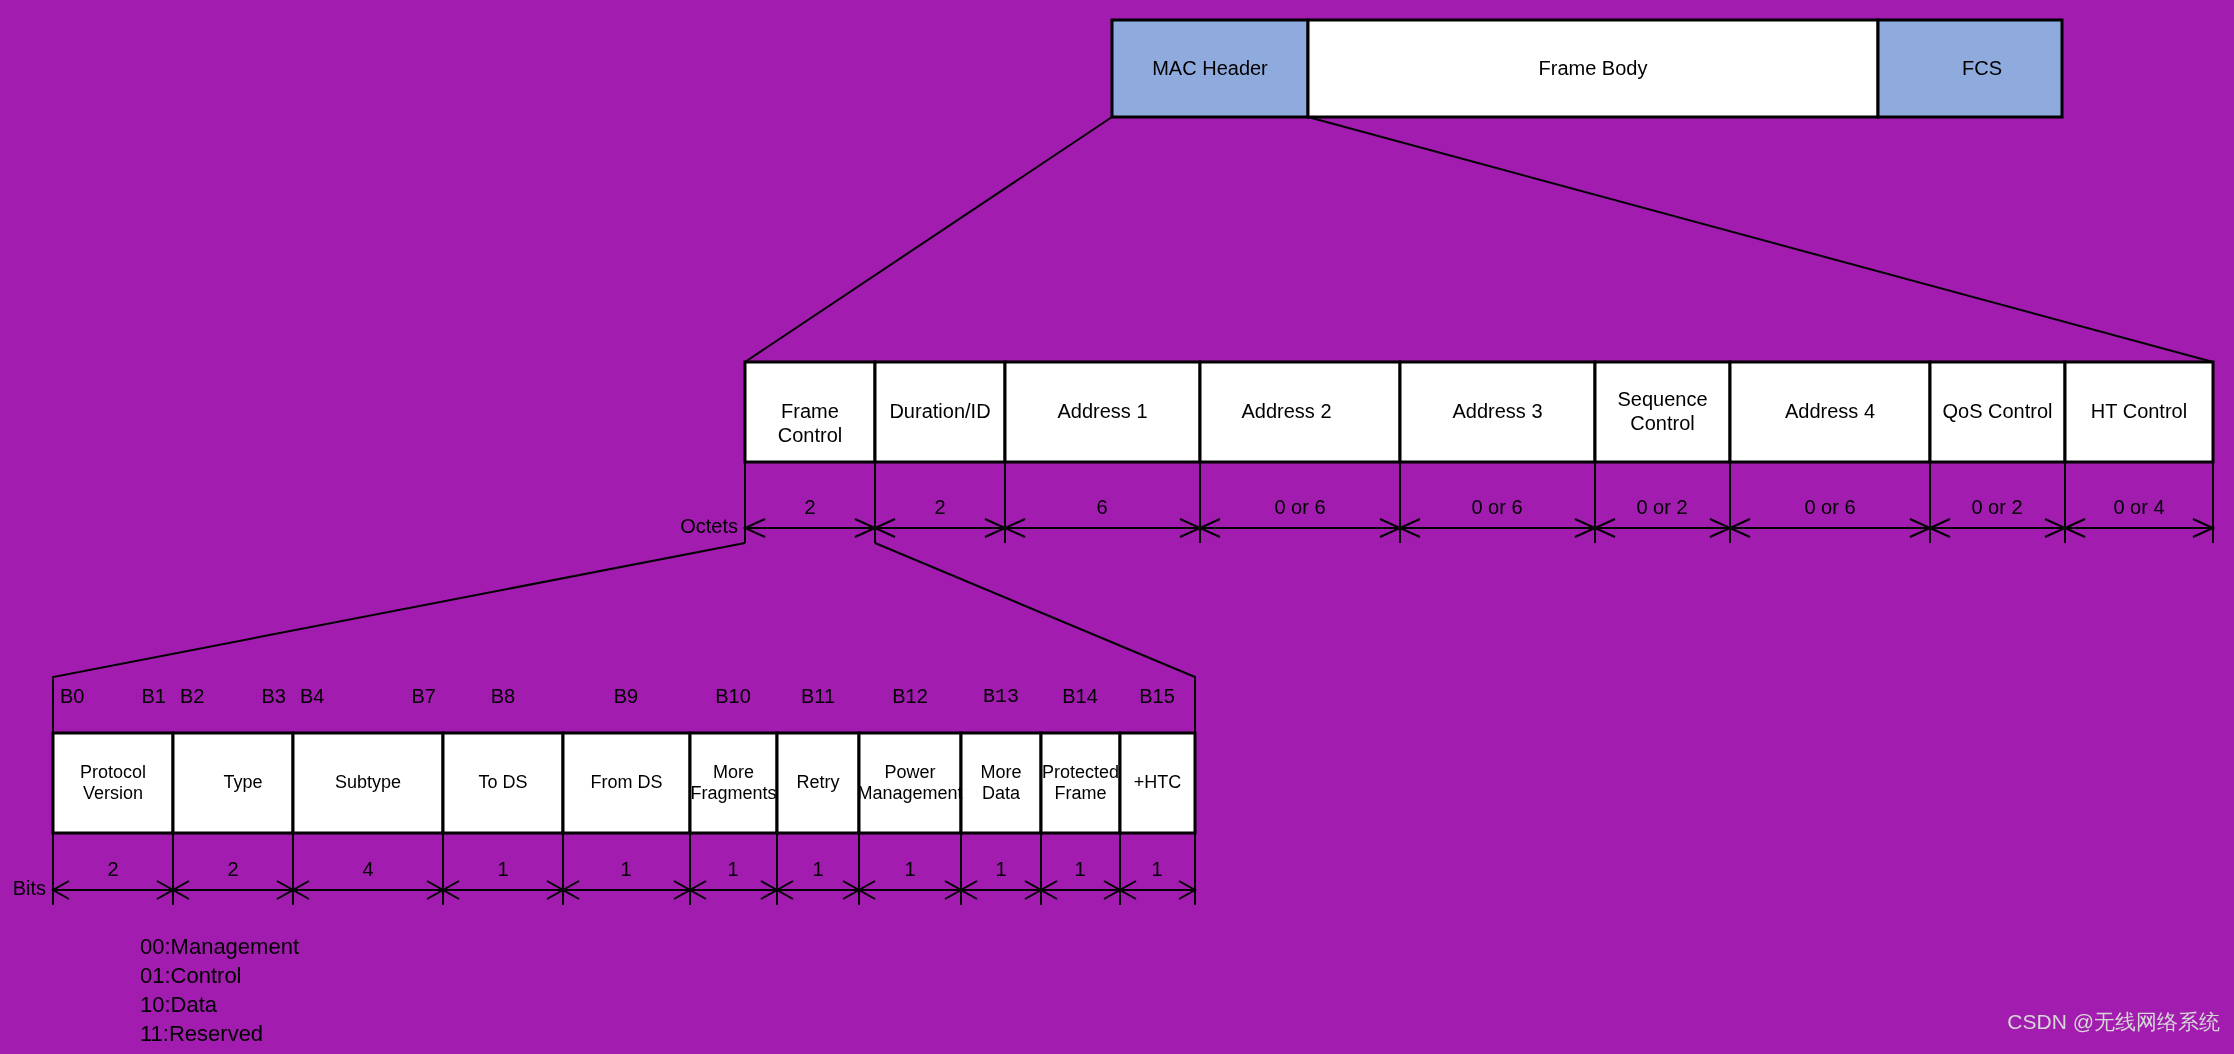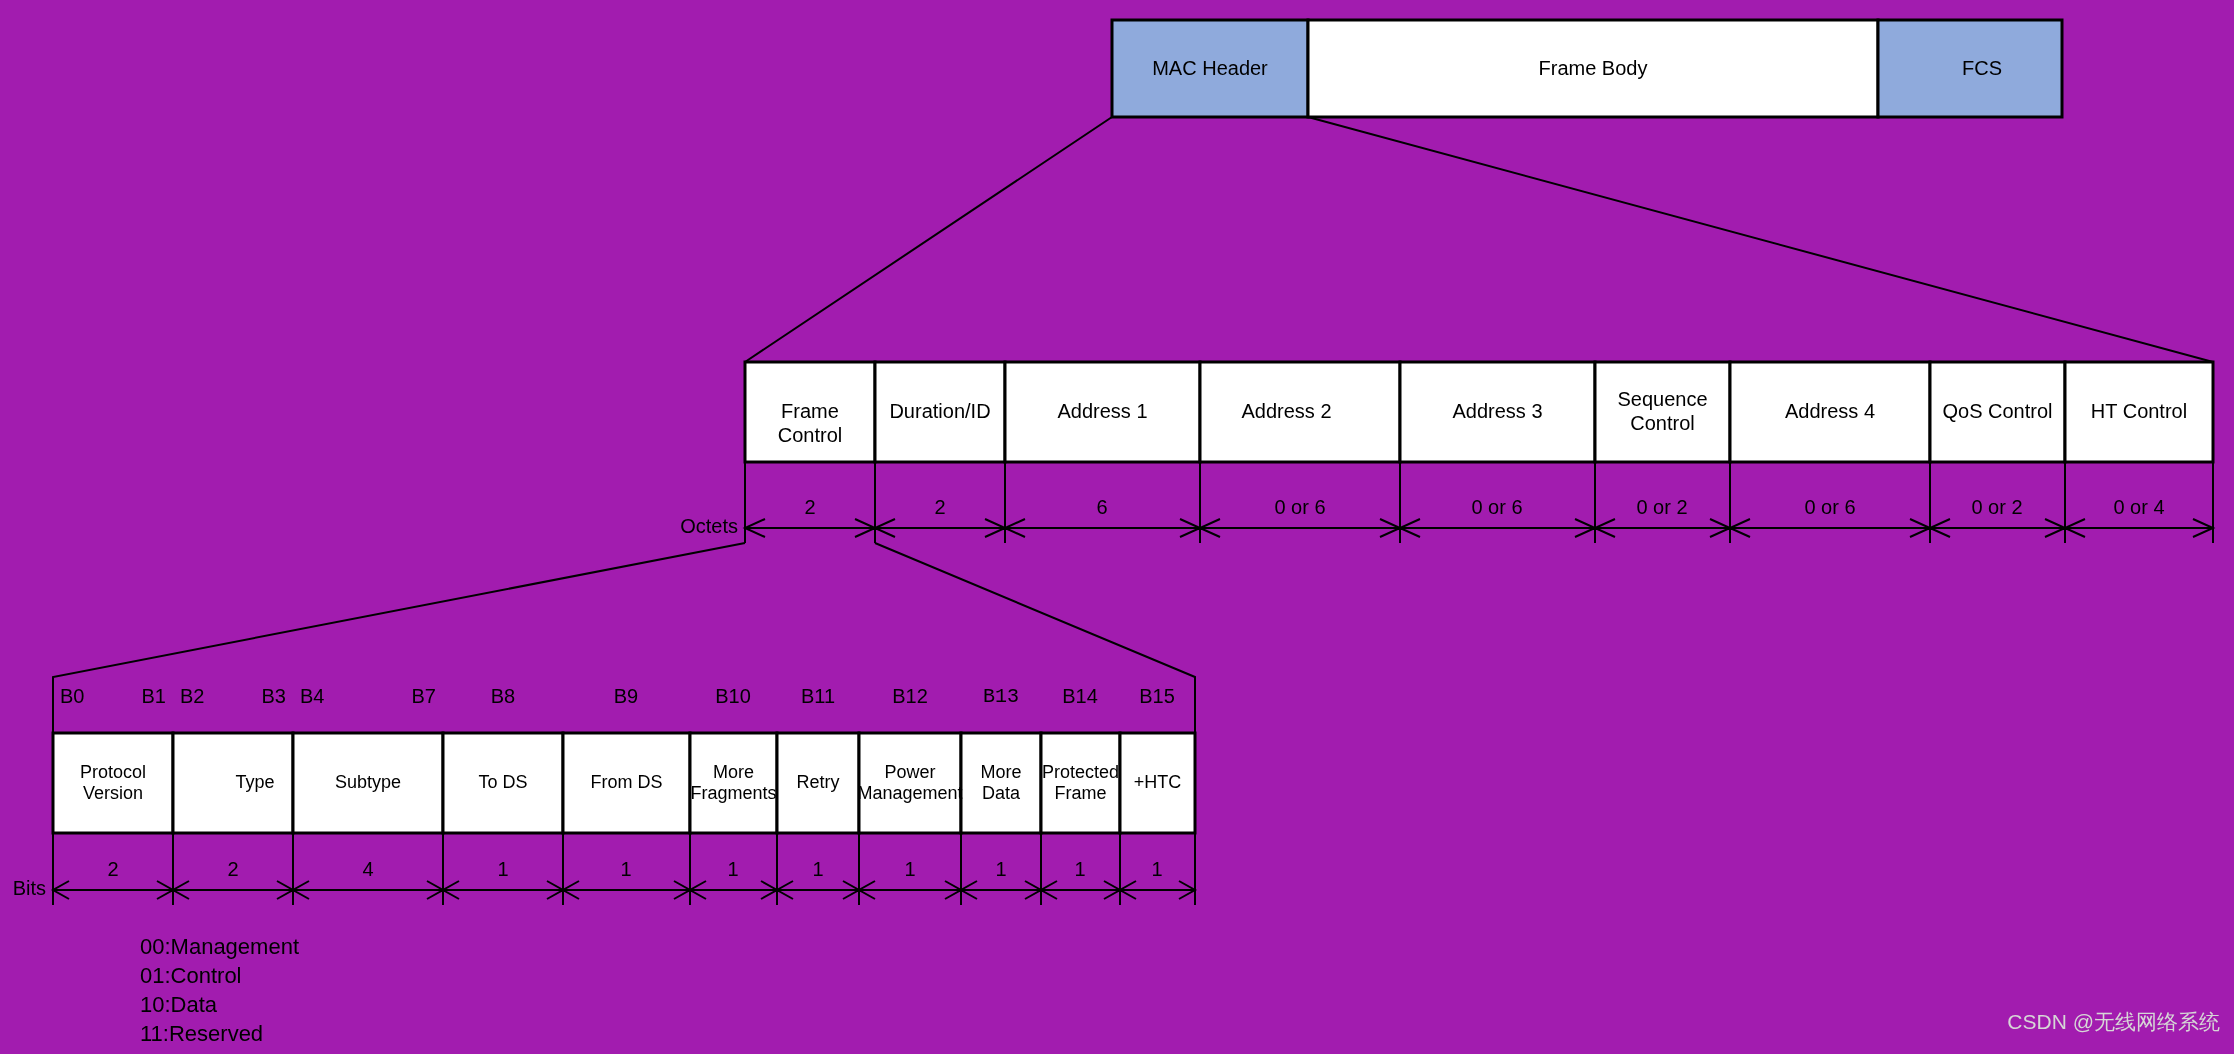--- a/index.html
+++ b/index.html
@@ -119,21 +119,21 @@
   <div class="lbl" style="left:468px;top:684px;width:70px;height:26px;">B8</div>
   <div class="lbl" style="left:591px;top:684px;width:70px;height:26px;">B9</div>
   <div class="lbl" style="left:693px;top:684px;width:80px;height:26px;">B10</div>
   <div class="lbl" style="left:778px;top:684px;width:80px;height:26px;">B11</div>
   <div class="lbl" style="left:870px;top:684px;width:80px;height:26px;">B12</div>
   <div class="lbl" style="left:961px;top:684px;width:80px;height:26px;font-family:Liberation Mono, monospace;">B13</div>
   <div class="lbl" style="left:1040px;top:684px;width:80px;height:26px;">B14</div>
   <div class="lbl" style="left:1117px;top:684px;width:80px;height:26px;">B15</div>
 
   <div class="lbl small" style="left:53px;top:733px;width:120px;height:100px;padding:0 12px;">Protocol Version</div>
-  <div class="lbl small" style="left:173px;top:733px;width:140px;height:100px;margin-left:12px;">Type</div>
+  <div class="lbl small" style="left:173px;top:733px;width:140px;height:100px;">Type</div>
   <div class="lbl small" style="left:293px;top:733px;width:150px;height:100px;">Subtype</div>
   <div class="lbl small" style="left:443px;top:733px;width:120px;height:100px;">To DS</div>
   <div class="lbl small" style="left:563px;top:733px;width:127px;height:100px;">From DS</div>
   <div class="lbl small" style="left:690px;top:733px;width:87px;height:100px;padding:16px 1px;">More Fragments</div>
   <div class="lbl small" style="left:777px;top:733px;width:82px;height:100px;">Retry</div>
   <div class="lbl small" style="left:859px;top:733px;width:102px;height:100px;padding:0 2px;">Power Management</div>
   <div class="lbl small" style="left:961px;top:733px;width:80px;height:100px;">More Data</div>
   <div class="lbl small" style="left:1041px;top:733px;width:79px;height:100px;padding:0 2px;">Protected Frame</div>
   <div class="lbl small" style="left:1120px;top:733px;width:75px;height:100px;">+HTC</div>
 

